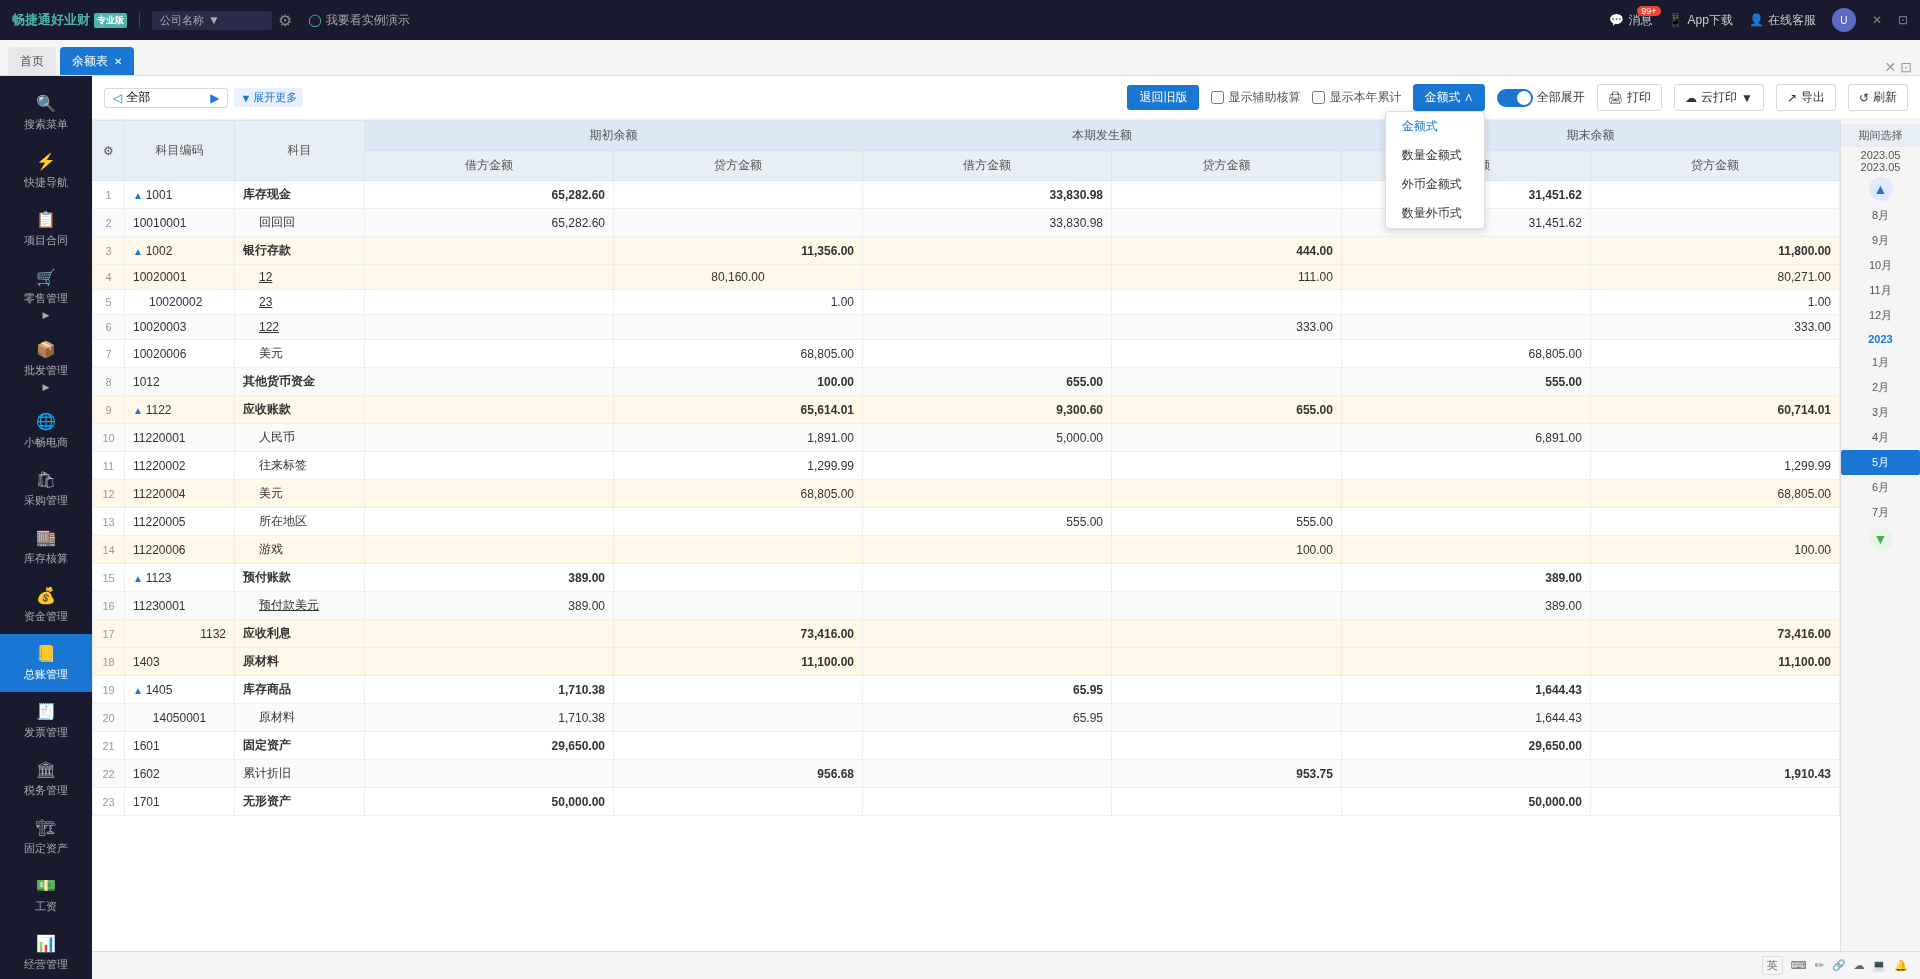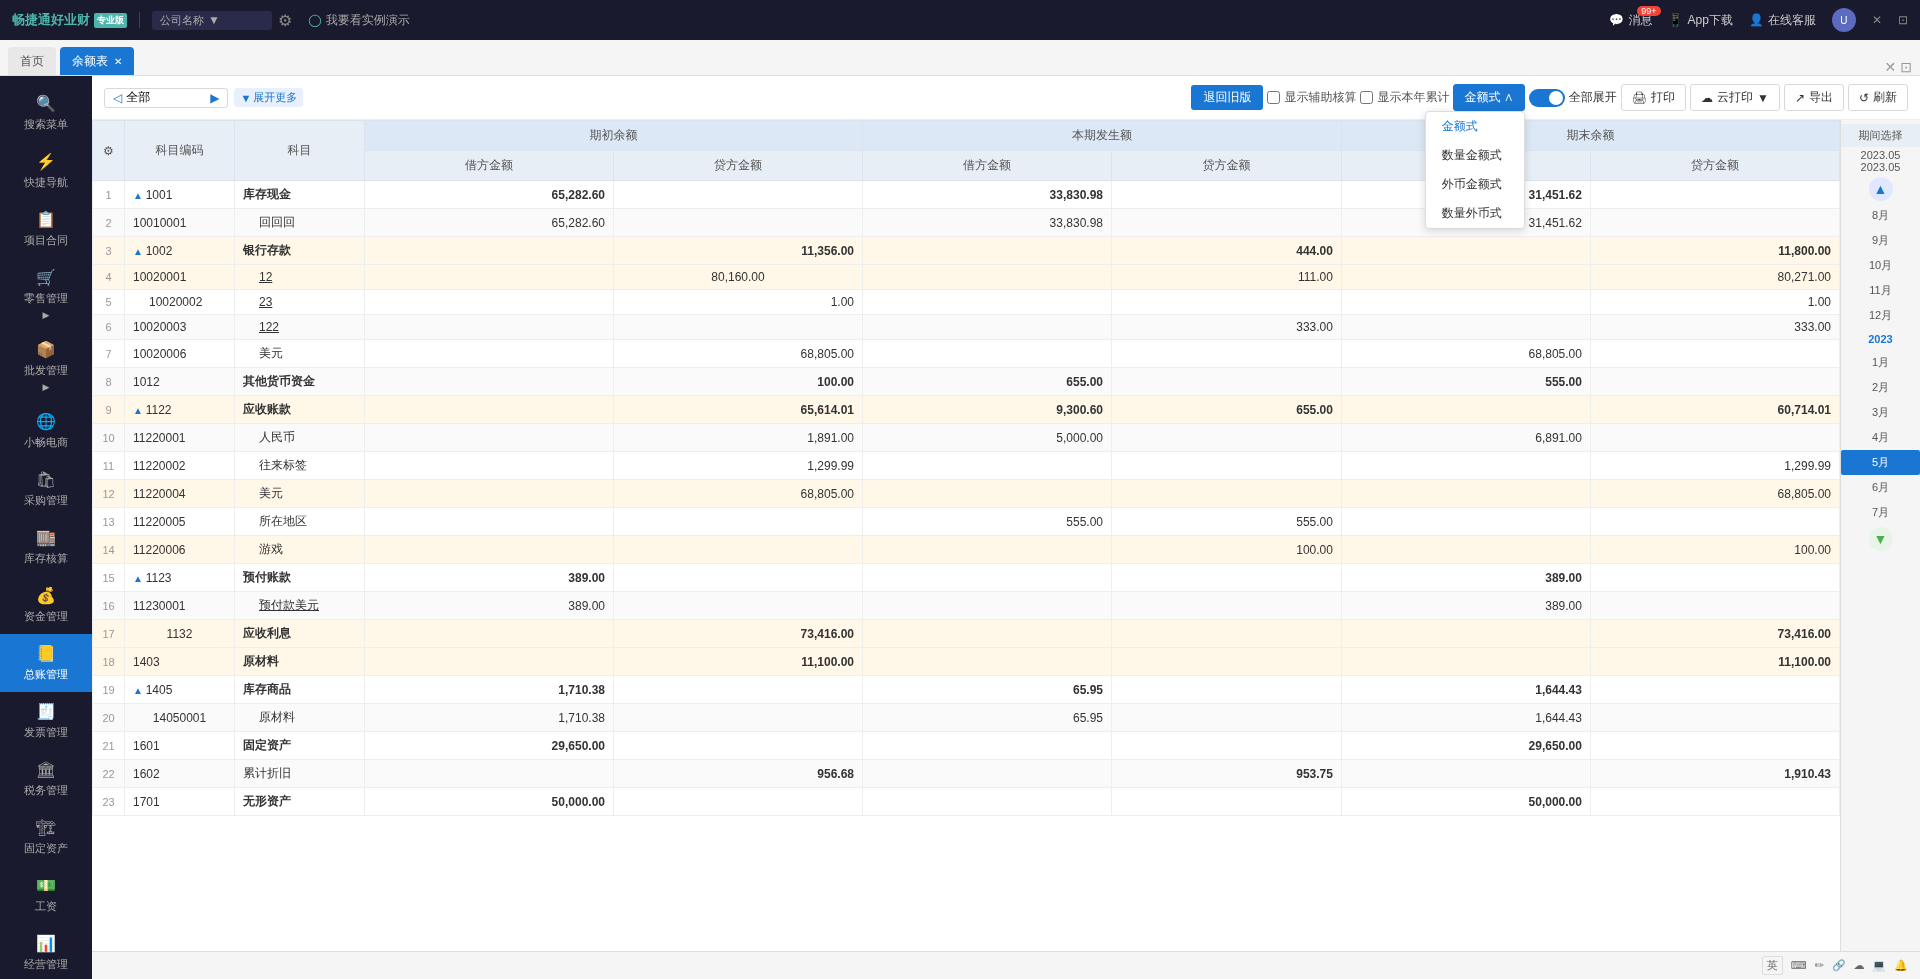--- a/index.html
+++ b/index.html
@@ -86,21 +86,21 @@
     .toolbar {
       padding: 8px 12px;
       border-bottom: 1px solid #eee;
       display: flex;
       align-items: center;
       gap: 8px;
       background: #fff;
       flex-shrink: 0;
     }
     .toolbar-left { display: flex; align-items: center; gap: 6px; }
-    .toolbar-right { margin-left: auto; display: flex; align-items: center; gap: 4px; }
+    .toolbar-right { margin-left: auto; display: flex; align-items: center; gap: 12px; }
     .btn-primary { background: #1976d2; color: white; border: none; padding: 4px 12px; border-radius: 3px; cursor: pointer; font-size: 12px; }
     .btn-default { background: #fff; color: #333; border: 1px solid #d9d9d9; padding: 4px 10px; border-radius: 3px; cursor: pointer; font-size: 12px; display: flex; align-items: center; gap: 4px; }
     .btn-active { background: #1976d2; color: white; border: 1px solid #1976d2; padding: 4px 10px; border-radius: 3px; cursor: pointer; font-size: 12px; display: flex; align-items: center; gap: 4px; }
     .search-box { display: flex; align-items: center; border: 1px solid #d9d9d9; border-radius: 3px; padding: 2px 8px; background: #fff; gap: 4px; min-width: 120px; }
     .search-box input { border: none; outline: none; font-size: 12px; width: 80px; }
     .checkbox-label { display: flex; align-items: center; gap: 4px; font-size: 12px; color: #555; cursor: pointer; }
     .toggle-switch { display: flex; align-items: center; gap: 4px; }
     .toggle-track { width: 36px; height: 18px; background: #1976d2; border-radius: 9px; position: relative; cursor: pointer; }
     .toggle-thumb { width: 14px; height: 14px; background: white; border-radius: 50%; position: absolute; right: 2px; top: 2px; }
 
@@ -549,21 +549,21 @@
                 <td style="text-align: left;"><span style="padding-left:16px;text-decoration:underline;cursor:pointer;">预付款美元</span></td>
                 <td style="text-align: right; padding-right: 8px;">389.00</td>
                 <td style="text-align: right; padding-right: 8px;"></td>
                 <td style="text-align: right; padding-right: 8px;"></td>
                 <td style="text-align: right; padding-right: 8px;"></td>
                 <td style="text-align: right; padding-right: 8px;">389.00</td>
                 <td style="text-align: right; padding-right: 8px;"></td>
               </tr>
               <tr style="background: rgb(255, 248, 232);">
                 <td style="color: rgb(153, 153, 153); font-size: 11px;">17</td>
-                <td style="text-align: center;">1132</td>
+                <td style="text-align: right;">1132</td>
                 <td style="text-align: left;"><span style="font-weight:bold;">应收利息</span></td>
                 <td style="text-align: right; padding-right: 8px;"></td>
                 <td style="text-align: right; padding-right: 8px; font-weight: bold;">73,416.00</td>
                 <td style="text-align: right; padding-right: 8px;"></td>
                 <td style="text-align: right; padding-right: 8px;"></td>
                 <td style="text-align: right; padding-right: 8px;"></td>
                 <td style="text-align: right; padding-right: 8px; font-weight: bold;">73,416.00</td>
               </tr>
               <tr style="background: rgb(255, 248, 232);">
                 <td style="color: rgb(153, 153, 153); font-size: 11px;">18</td>

